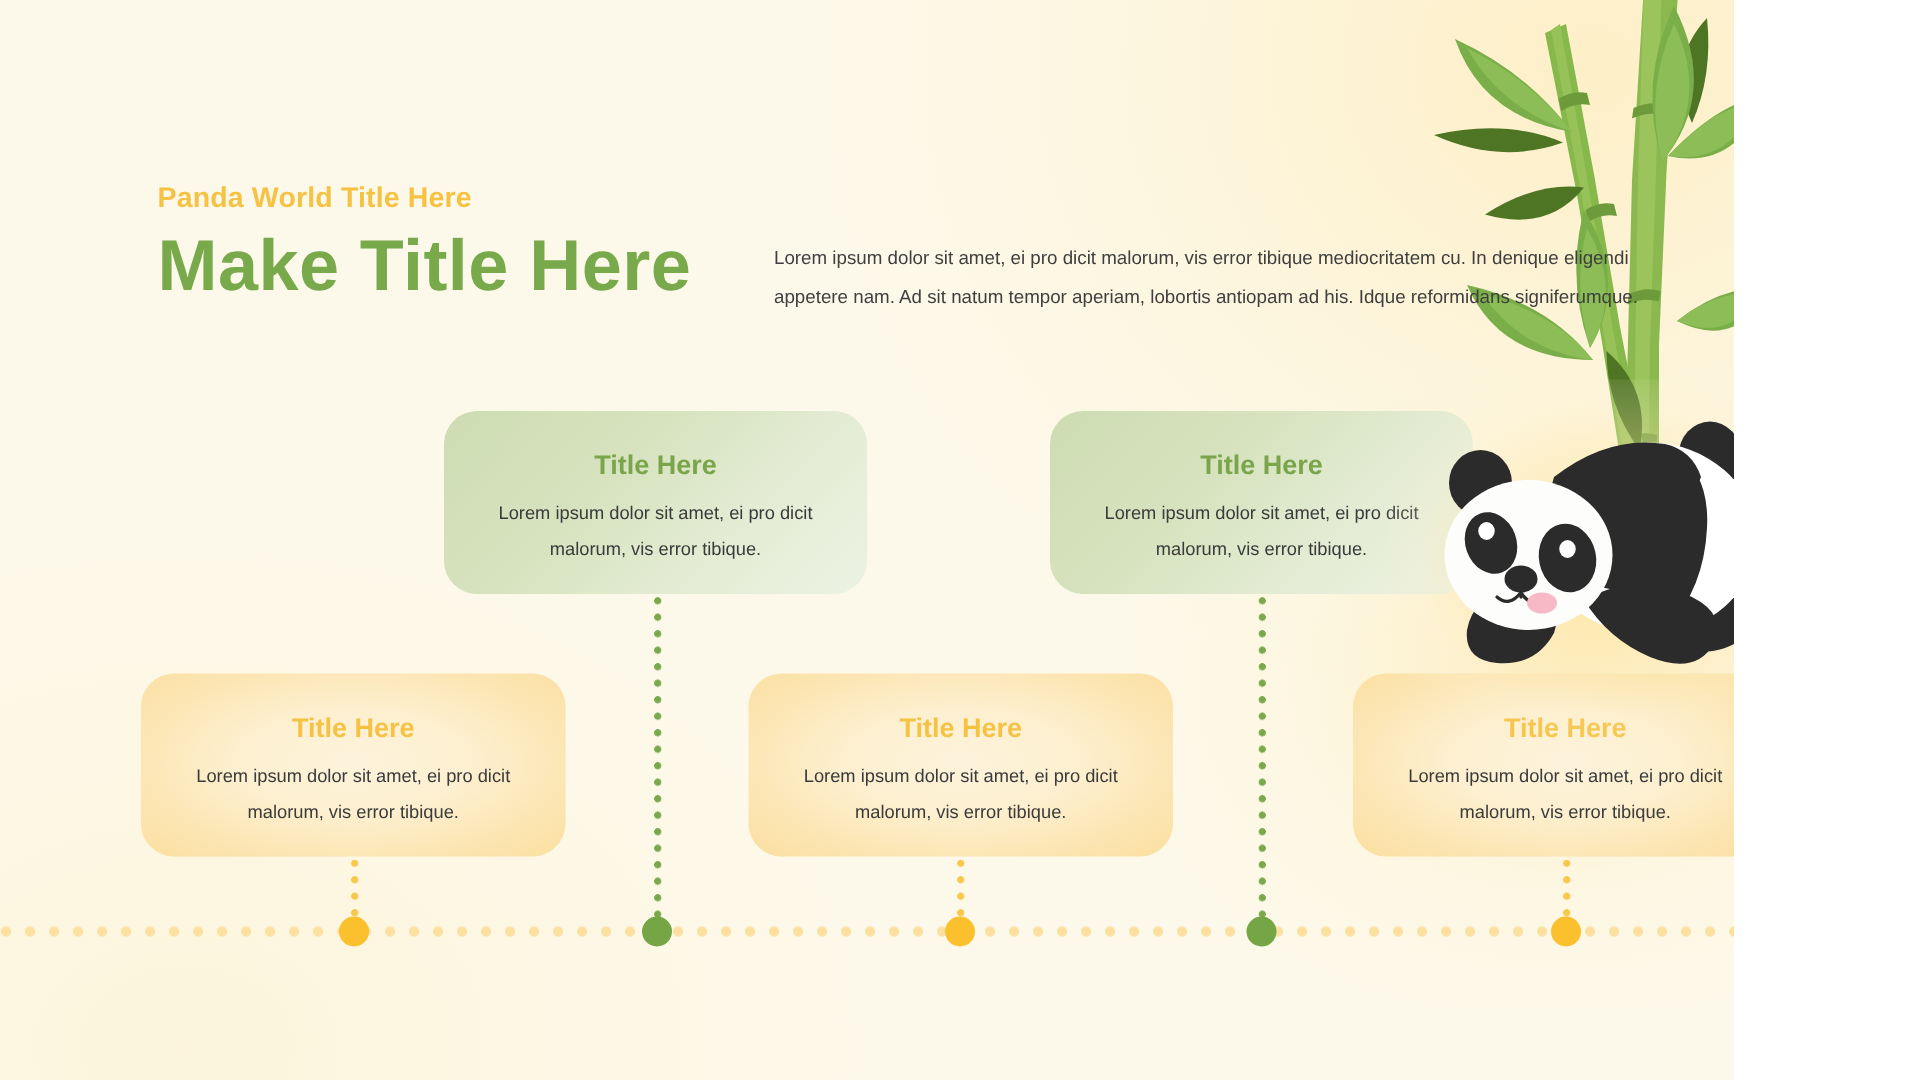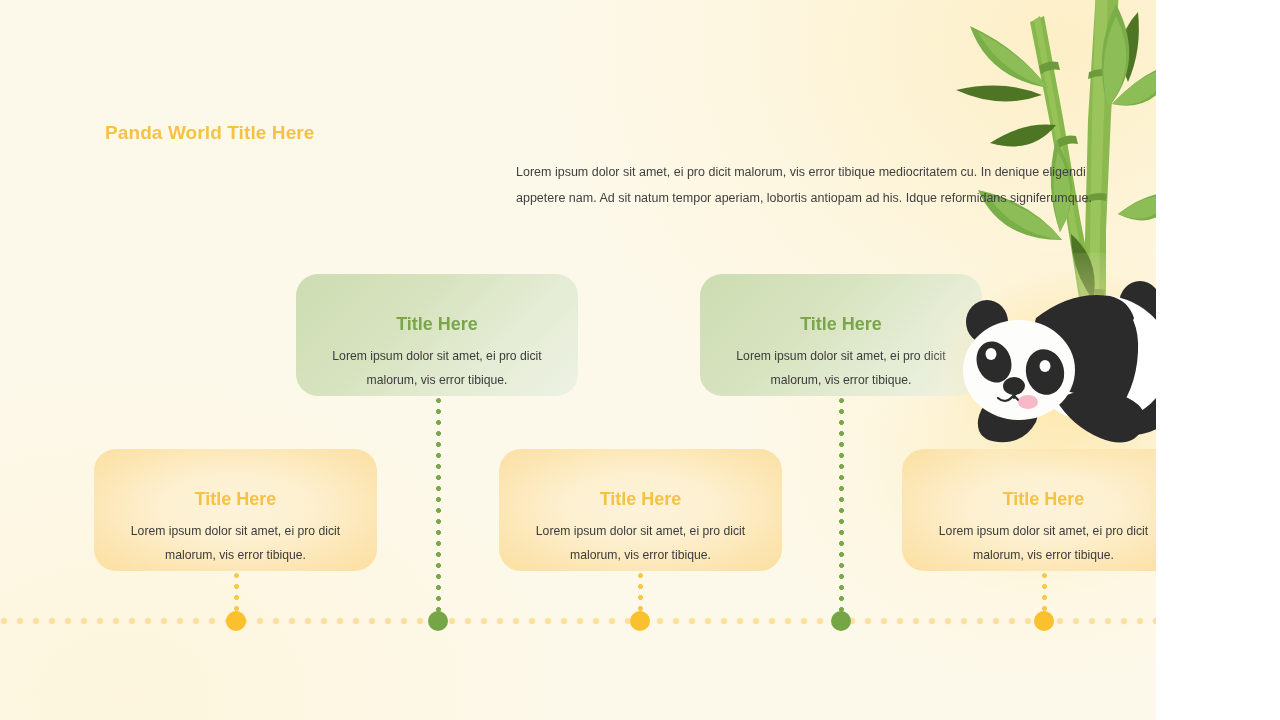--- a/index.html
+++ b/index.html
@@ -85,21 +85,21 @@
     line-height: 2.15;
     color: #3f3f3f;
   }
 
   
   .card {
     position: absolute;
     border-radius: 22px;
     text-align: center;
     box-sizing: border-box;
-    padding-top: 40px;
+    padding-top: 26px;
   }
   .card-title {
     font-size: 18px;
     font-weight: bold;
     margin: 0 0 10px 0;
   }
   .card-body {
     font-size: 12.2px;
     line-height: 1.95;
     color: #3b3b3b;
@@ -234,20 +234,21 @@
 
     <path d="M156 104 q34 -36 64 -40 q-18 50 -64 40 Z" fill="#79ae49"></path>
     <path d="M156 104 q30 -32 58 -36 q-16 42 -58 36 Z" fill="#8cbd57"></path>
 
     <path d="M162 214 q30 -24 62 -22 q-22 42 -62 22 Z" fill="#79ae49"></path>
     <path d="M162 214 q26 -20 54 -19 q-18 34 -54 19 Z" fill="#8cbd57"></path>
   </svg>
 
   <div class="header">
     <p class="eyebrow">Panda World Title Here</p>
+    <h1 class="headline">Make Title Here</h1>
   </div>
 
   <p class="intro">Lorem  ipsum dolor sit amet, ei pro dicit malorum, vis error tibique mediocritatem cu. In denique eligendi appetere nam. Ad sit natum tempor  aperiam, lobortis antiopam ad his. Idque reformidans signiferumque.</p>
 
   <div class="connector green" style="left:436px; top:398px; height:216px;"></div>
   <div class="connector green" style="left:839px; top:398px; height:216px;"></div>
   <div class="connector yellow" style="left:234px; top:573px; height:42px;"></div>
   <div class="connector yellow" style="left:638px; top:573px; height:42px;"></div>
   <div class="connector yellow" style="left:1042px; top:573px; height:42px;"></div>
 

